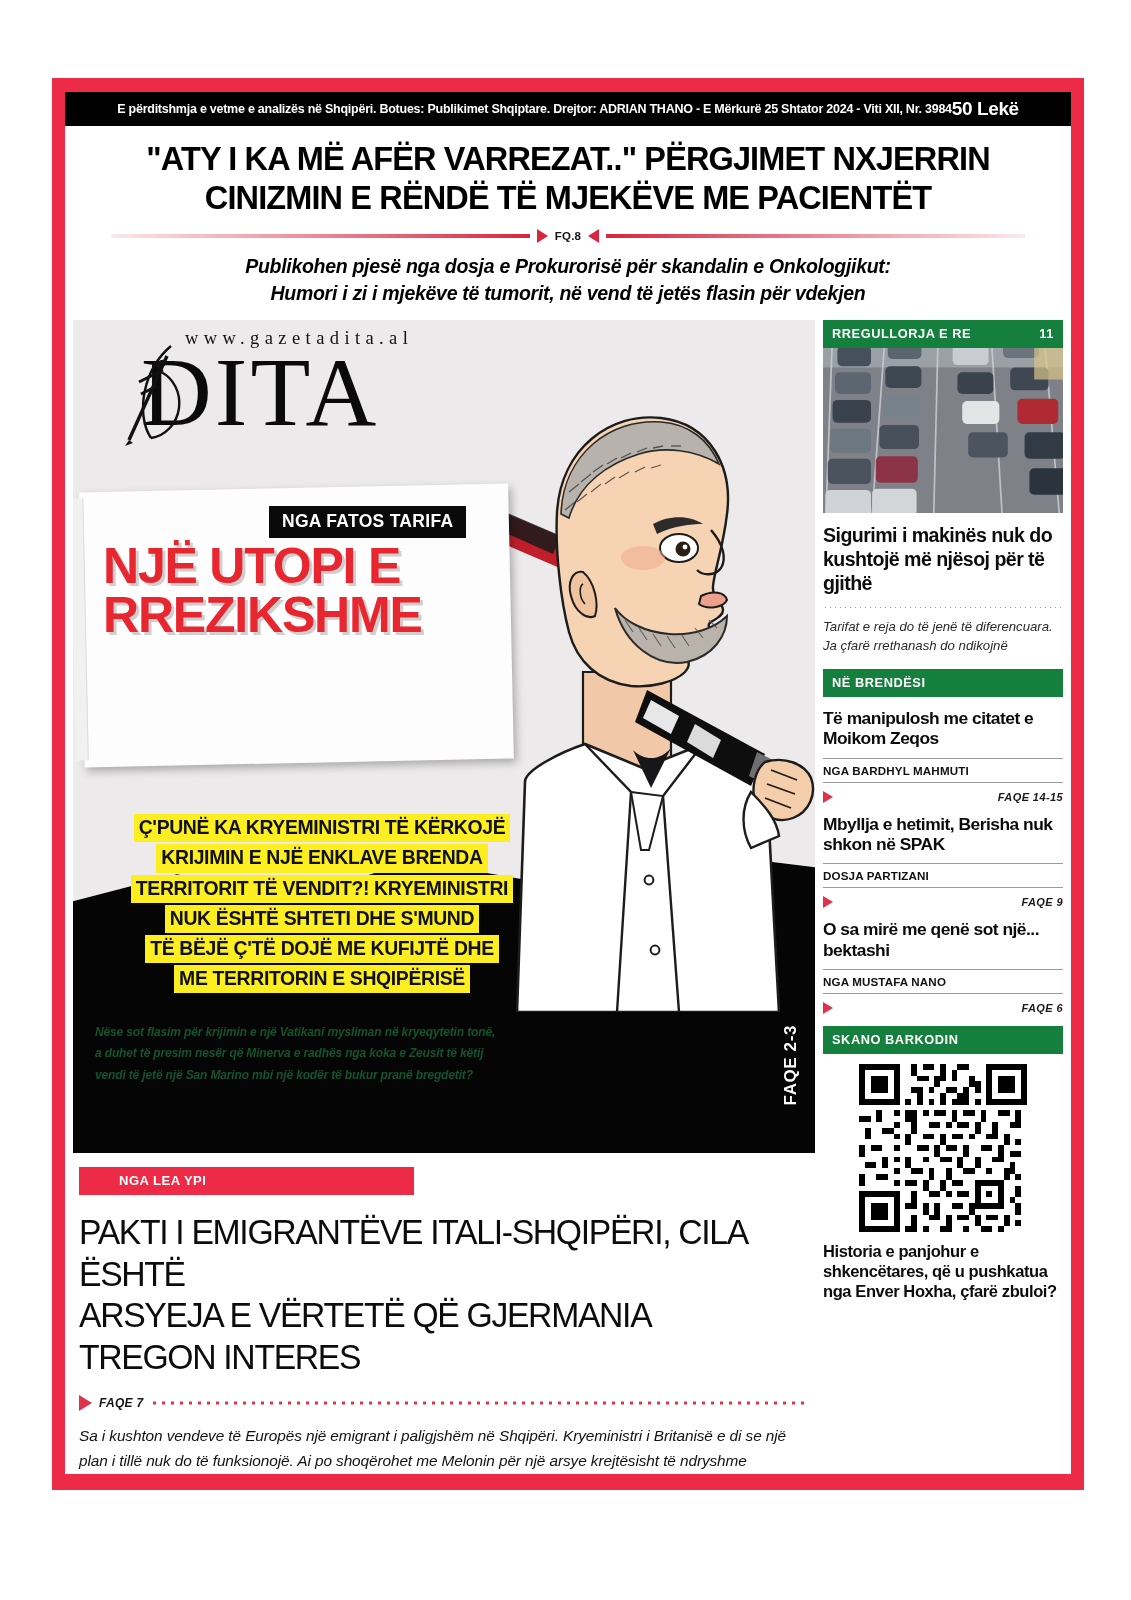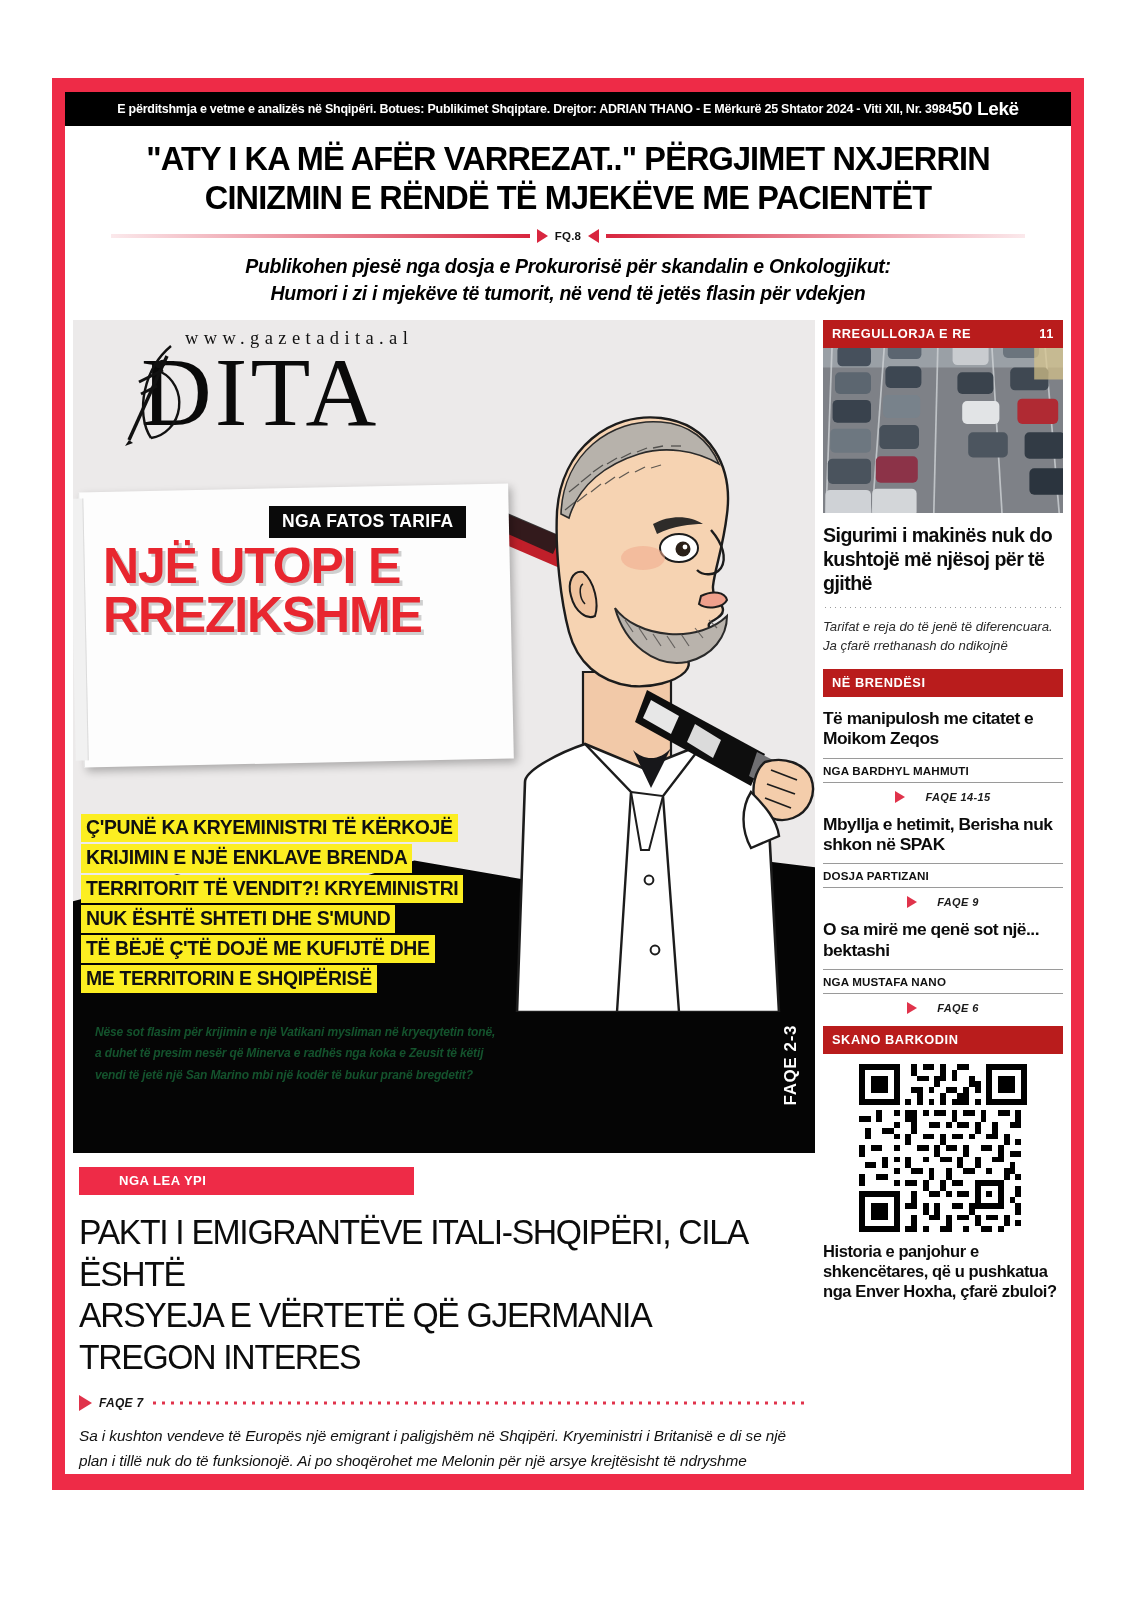--- a/index.html
+++ b/index.html
@@ -165,23 +165,23 @@
     z-index: 6;
     font-size: 50px;
     font-weight: bold;
     line-height: 0.97;
     letter-spacing: -1.2px;
     color: #e8262f;
     text-shadow: 3px 3px 0 rgba(150,150,150,0.45);
   }
   
   .ylines {
-    position: absolute; left: 8px; top: 494px; width: 470px;
+    position: absolute; left: 17px; top: 494px; width: 470px;
     z-index: 7;
-    text-align: left;
+    text-align: center;
     padding-right: 6px;
     text-decoration: underline;
   }
   .ylines span {
     display: inline-block;
     background: #fcee21;
     color: #101010;
     font-size: 19.4px;
     font-weight: bold;
     line-height: 1.30;
@@ -249,21 +249,21 @@
     margin-top: 13px;
     font-size: 15.4px;
     font-style: italic;
     line-height: 1.62;
     color: #111;
     letter-spacing: -0.1px;
   }
 
   
   .redbar {
-    background: #b91c1c;
+    background: #15803d;
     color: #ffffff;
     font-size: 12.8px;
     font-weight: bold;
     letter-spacing: 0.55px;
     padding: 6px 9px 7px 9px;
     display: flex;
     justify-content: space-between;
     align-items: center;
   }
   .side-photo {
@@ -298,21 +298,21 @@
   }
   .ins-author {
     margin-top: 9px;
     font-size: 11.6px; font-weight: bold; letter-spacing: 0.15px;
     color: #111;
     border-top: 1px solid #9a9a9a;
     border-bottom: 1px solid #9a9a9a;
     padding: 5px 0 5px 0;
   }
   .ins-faqe {
-    display: flex; align-items: center; justify-content: center;
+    display: flex; align-items: center; justify-content: space-between;
     gap: 20px; margin-top: 8px;
   }
   .ins-faqe .ar { width:0;height:0;border-left:10px solid #e0334b;border-top:6px solid transparent;border-bottom:6px solid transparent; }
   .ins-faqe .tx { font-size: 11px; font-style: italic; font-weight: bold; color: #1a1a1a; letter-spacing: 0.4px; }
 
   .qr-wrap { margin-top: 12px; }
   .qr-box { width: 100%; padding: 10px 6px 4px 6px; display: flex; justify-content: center; }
   .qr { width: 168px; height: 168px; }
   .qr-cap {
     margin-top: 6px;

